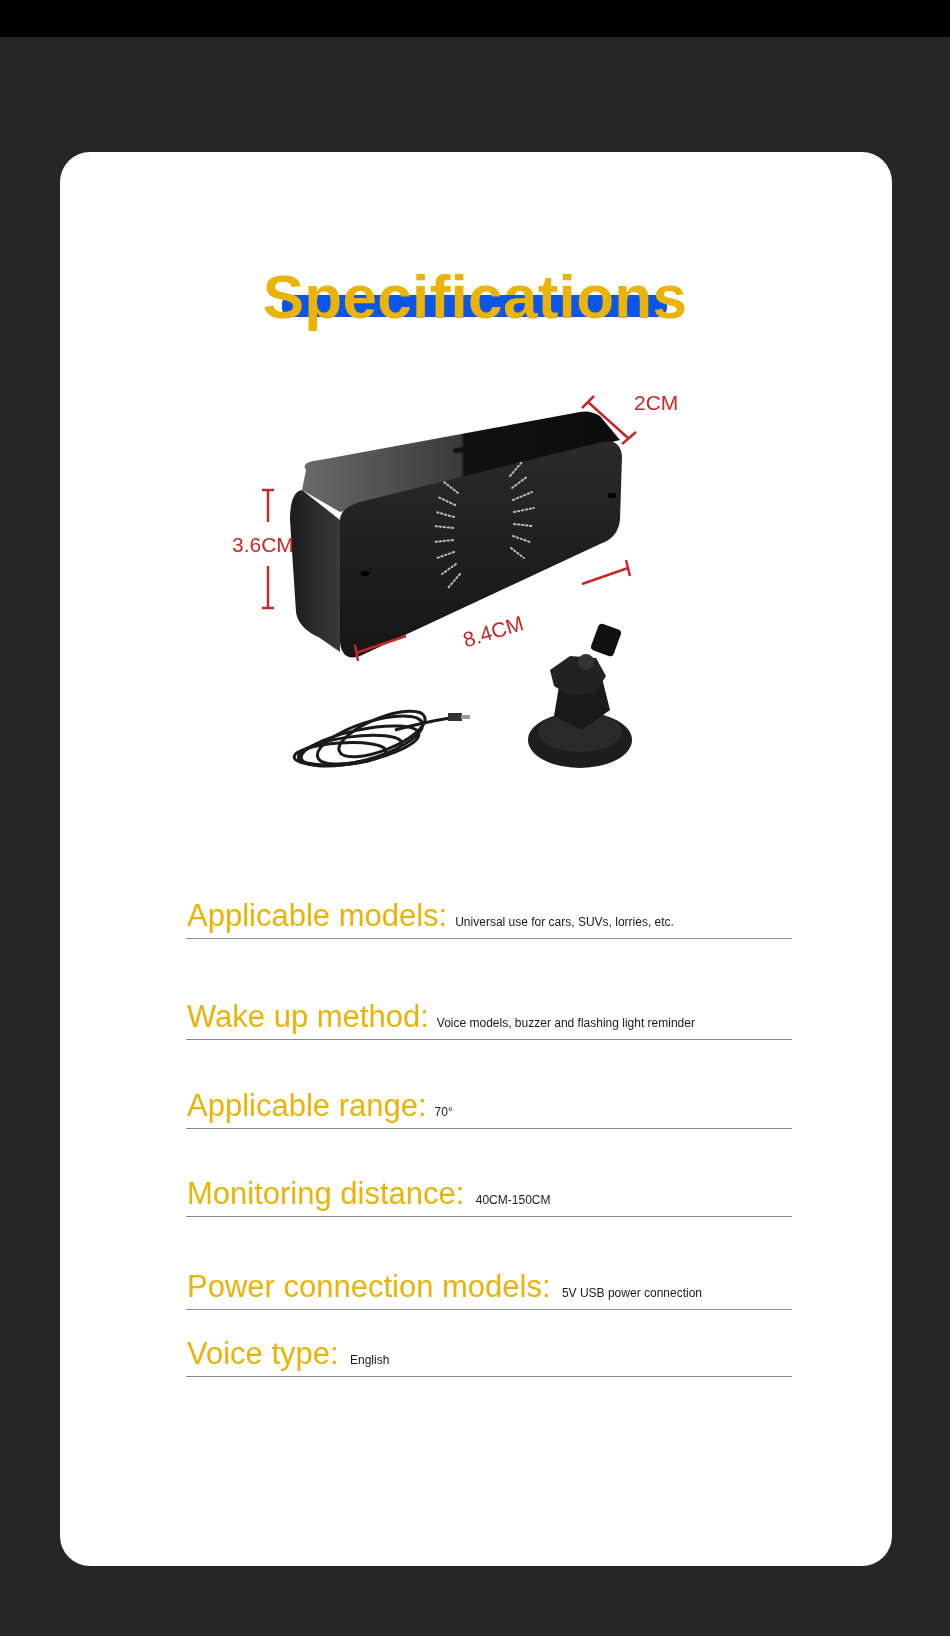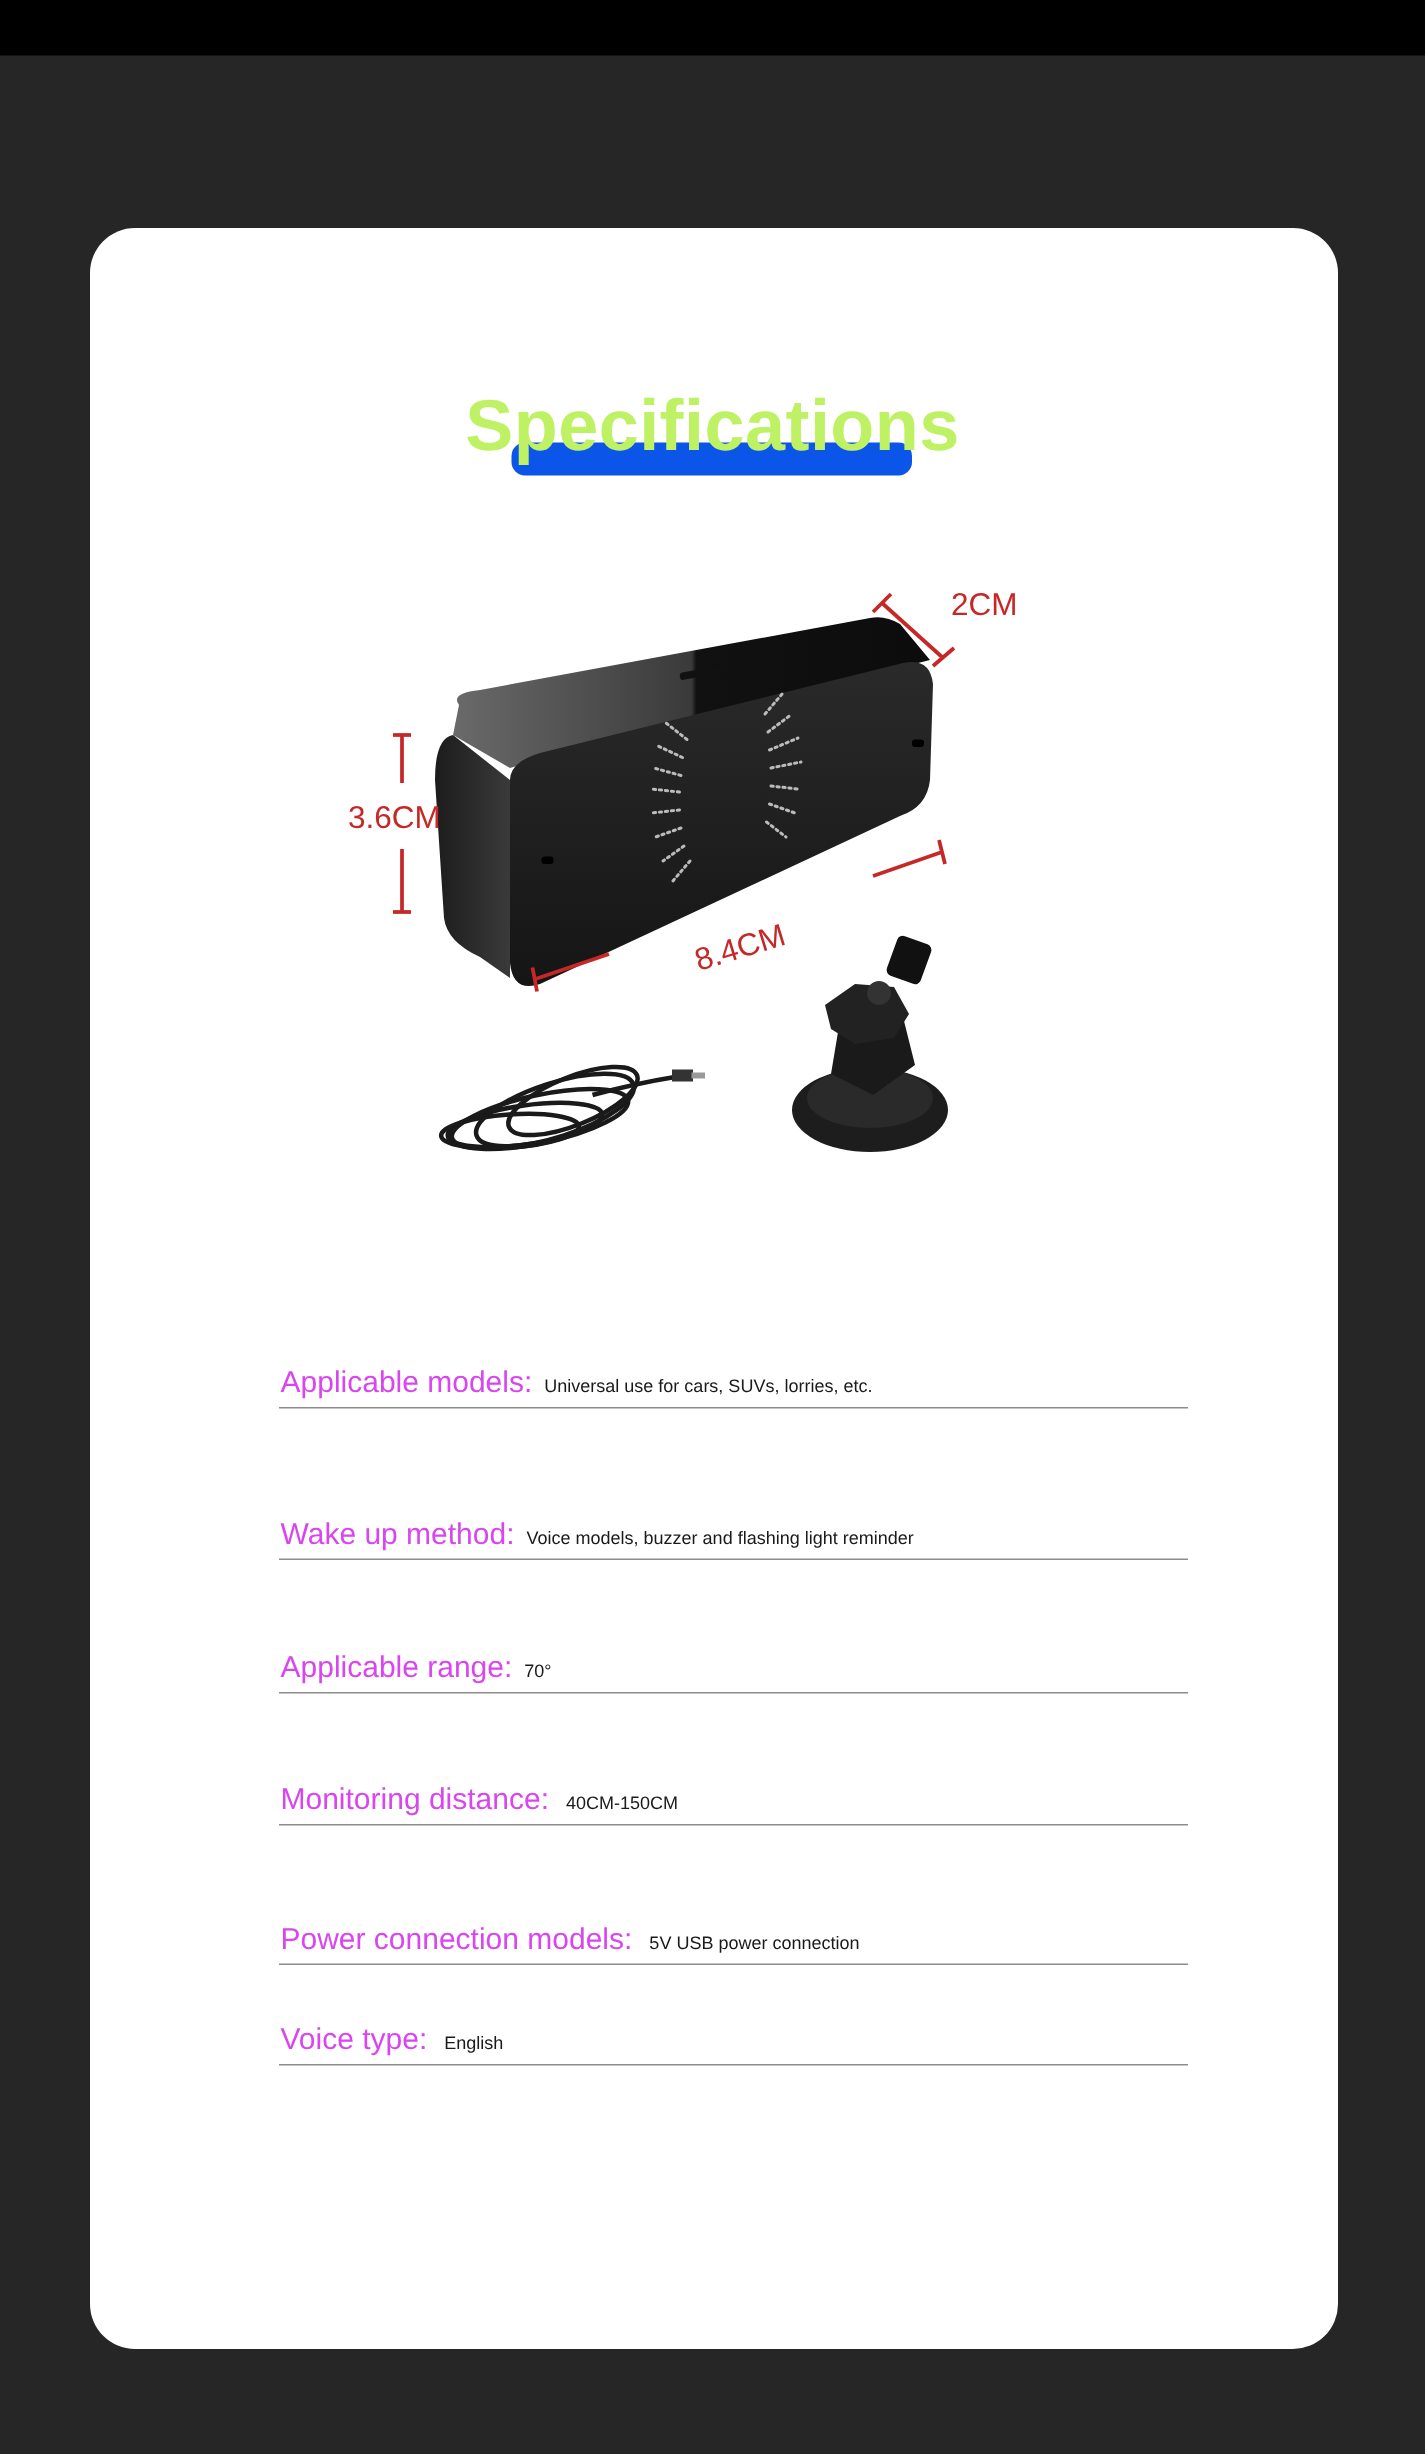--- a/index.html
+++ b/index.html
@@ -13,31 +13,31 @@
     position: absolute; left: 60px; top: 152px; width: 832px; height: 1414px;
     background: #fff; border-radius: 30px;
   }
   .title-wrap { position: absolute; left: 0; top: 255px; width: 950px; text-align: center; }
   .title-inner { position: relative; display: inline-block; }
   .title-bar {
     position: absolute; left: 31px; right: 32px; top: 40px; height: 22px;
     background: #0b55e8; border-radius: 9px; z-index: 0;
   }
   .title {
-    position: relative; z-index: 1; margin: 0;
-    font-size: 48px; font-weight: bold; color: #bef264; letter-spacing: 0.3px;
+    position: relative; z-index: 1; margin: 12px;
+    font-size: 62px; font-weight: bold; color: #eab308; letter-spacing: 0.3px;
     line-height: 60px;
   }
   .product { position: absolute; left: 210px; top: 380px; width: 480px; height: 420px; }
   .spec-row {
     position: absolute; left: 186px; width: 606px; height: 40px;
     border-bottom: 1.5px solid #8c8c8c;
   }
   .spec-text { position: absolute; left: 1px; bottom: 4px; white-space: nowrap; }
-  .spec-label { font-size: 20px; color: #d946ef; }
+  .spec-label { font-size: 31px; color: #eab308; }
   .spec-value { font-size: 12px; color: #1a1a1a; margin-left: 8px; }
 </style>
 </head>
 <body>
 
 <div class="top-band"></div>
 
 <div class="card"></div>
 
 <div class="title-wrap">

